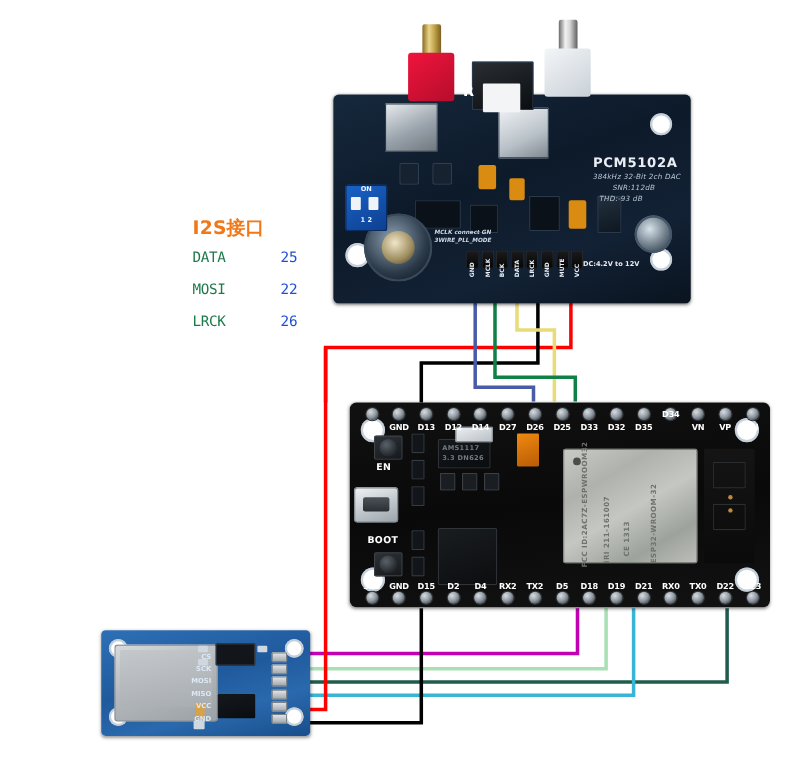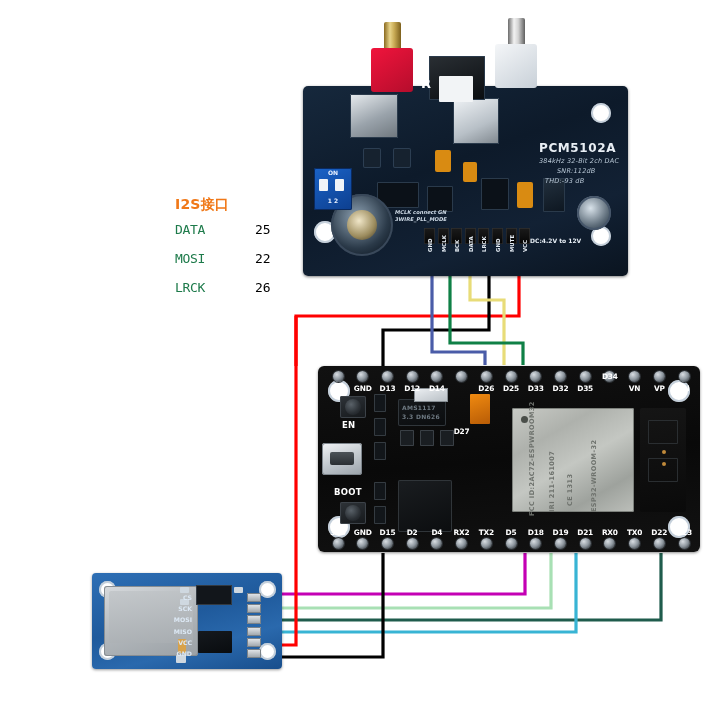--- a/index.html
+++ b/index.html
@@ -4,25 +4,25 @@
 <title>ESP32 PCM5102A SD Wiring Diagram</title>
 <style>
   html,body{margin:0;padding:0;background:#ffffff;}
   body{width:720px;height:713px;position:relative;overflow:hidden;
        font-family:"DejaVu Sans","Liberation Sans",sans-serif;}
 
   #stage{position:absolute;left:0;top:0;width:720px;height:713px;}
 
   
   .legend{position:absolute;}
-  .legend .lg-title{font-size:14px;font-weight:700;letter-spacing:.2px;}
+  .legend .lg-title{font-size:17px;font-weight:700;letter-spacing:.2px;}
   .legend .lg-row{position:relative;height:28px;}
   .legend .lg-name{position:absolute;left:0;top:0;font-size:13px;color:#1d7a4a;
                    font-family:"DejaVu Sans Mono","Liberation Mono",monospace;letter-spacing:-.3px;}
-  .legend .lg-pin{position:absolute;font-size:13px;color:#000000;
+  .legend .lg-pin{position:absolute;font-size:13px;color:#1d4ed8;
                   font-family:"DejaVu Sans Mono","Liberation Mono",monospace;}
 
   #legend-i2s{left:175px;top:196px;}
   #legend-i2s .lg-title{color:#f07818;}
   #legend-i2s .lg-pin{left:80px;}
   #legend-i2s .lg-row{height:29px;}
 
   #legend-spi{left:103px;top:451px;}
   #legend-spi .lg-title{color:#f0482a;}
   #legend-spi .lg-pin{left:92px;}
@@ -307,21 +307,21 @@
       <div class="pp" style="left: 629.071px;"></div>
       <div class="pp" style="left: 653.786px;"></div>
       <div class="pp" style="left: 678.5px;"></div>
     </div>
   <div id="esp-top-lbls">
       <div class="esp-lbl" style="left: 325px; top: 384px; width: 26px; font-style: italic;">VIN</div>
       <div class="esp-lbl" style="left: 349.714px; top: 384px; width: 26px;">GND</div>
       <div class="esp-lbl" style="left: 374.429px; top: 384px; width: 26px;">D13</div>
       <div class="esp-lbl" style="left: 399.143px; top: 384px; width: 26px;">D12</div>
       <div class="esp-lbl" style="left: 423.857px; top: 384px; width: 26px;">D14</div>
-      <div class="esp-lbl" style="left: 448.571px; top: 384px; width: 26px; margin-top: 43px;">D27</div>
+      <div class="esp-lbl" style="left: 448.571px; top: 384px; width: 26px;">D27</div>
       <div class="esp-lbl" style="left: 473.286px; top: 384px; width: 26px;">D26</div>
       <div class="esp-lbl" style="left: 498px; top: 384px; width: 26px;">D25</div>
       <div class="esp-lbl" style="left: 522.714px; top: 384px; width: 26px;">D33</div>
       <div class="esp-lbl" style="left: 547.429px; top: 384px; width: 26px;">D32</div>
       <div class="esp-lbl" style="left: 572.143px; top: 384px; width: 26px;">D35</div>
       <div class="esp-lbl" style="left: 596.857px; top: 372px; width: 26px;">D34</div>
       <div class="esp-lbl" style="left: 621.571px; top: 384px; width: 26px;">VN</div>
       <div class="esp-lbl" style="left: 646.286px; top: 384px; width: 26px;">VP</div>
       <div class="esp-lbl" style="left: 671px; top: 384px; width: 26px;">EN</div>
     </div>

